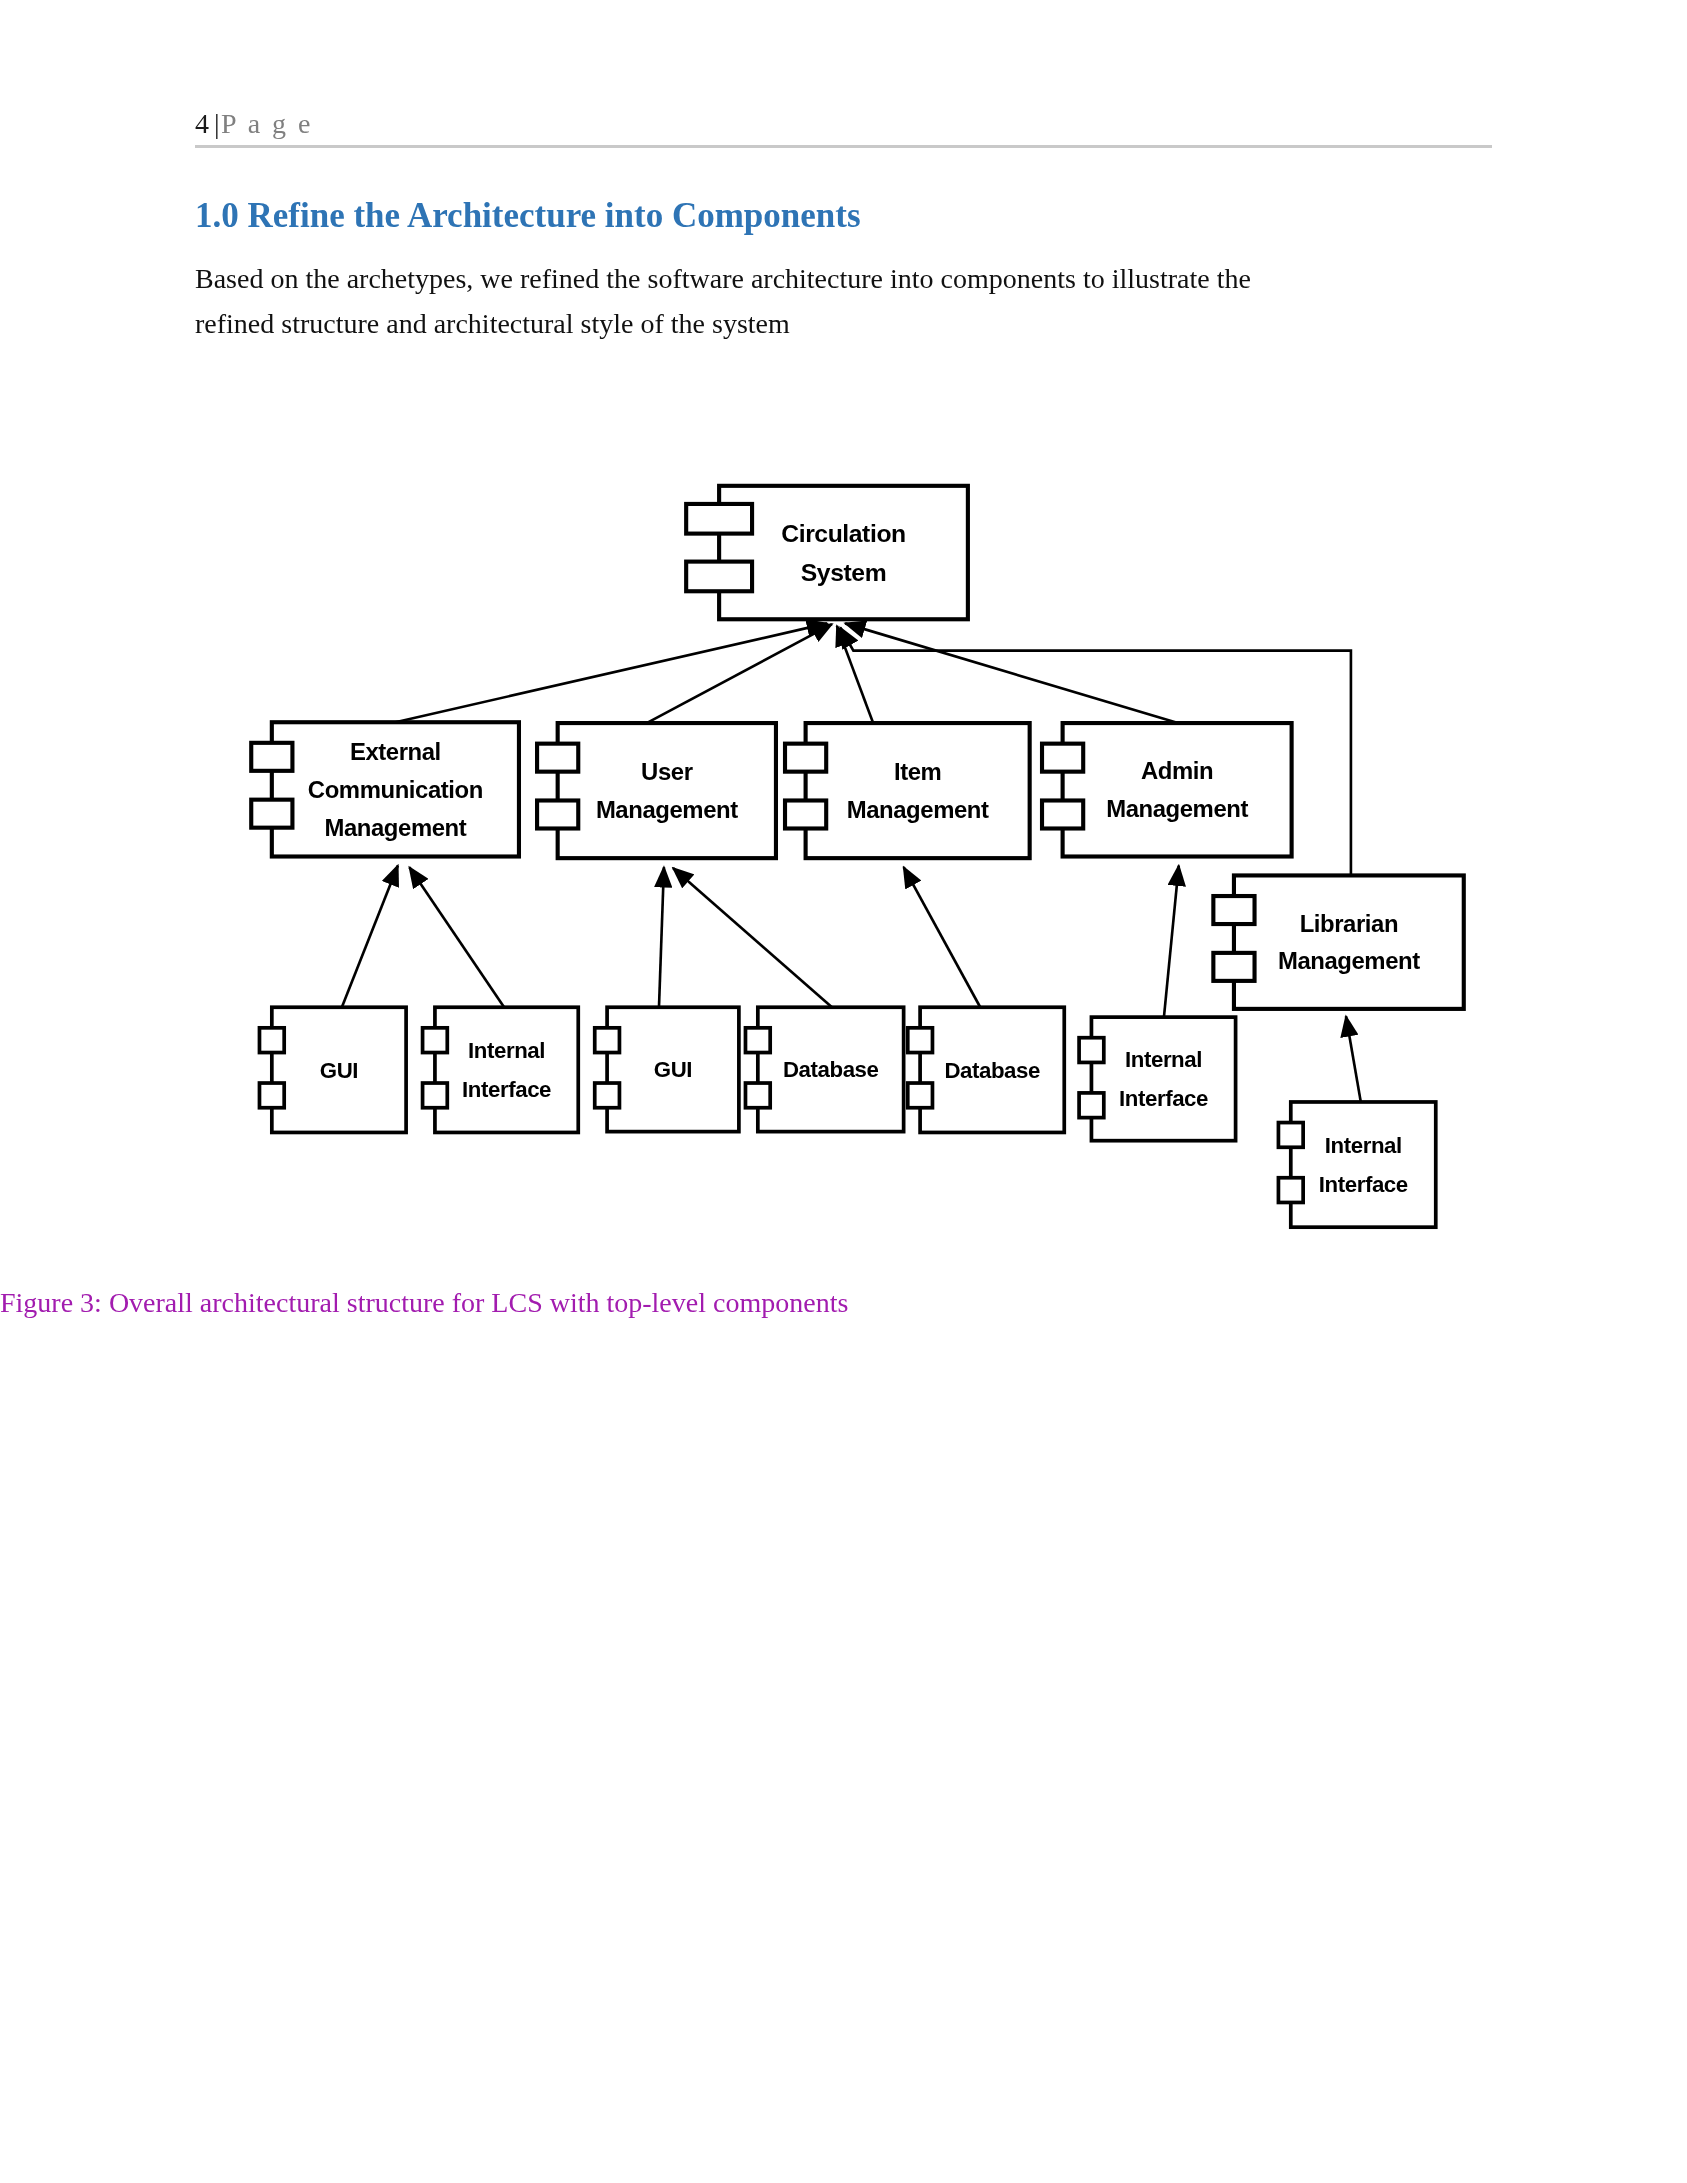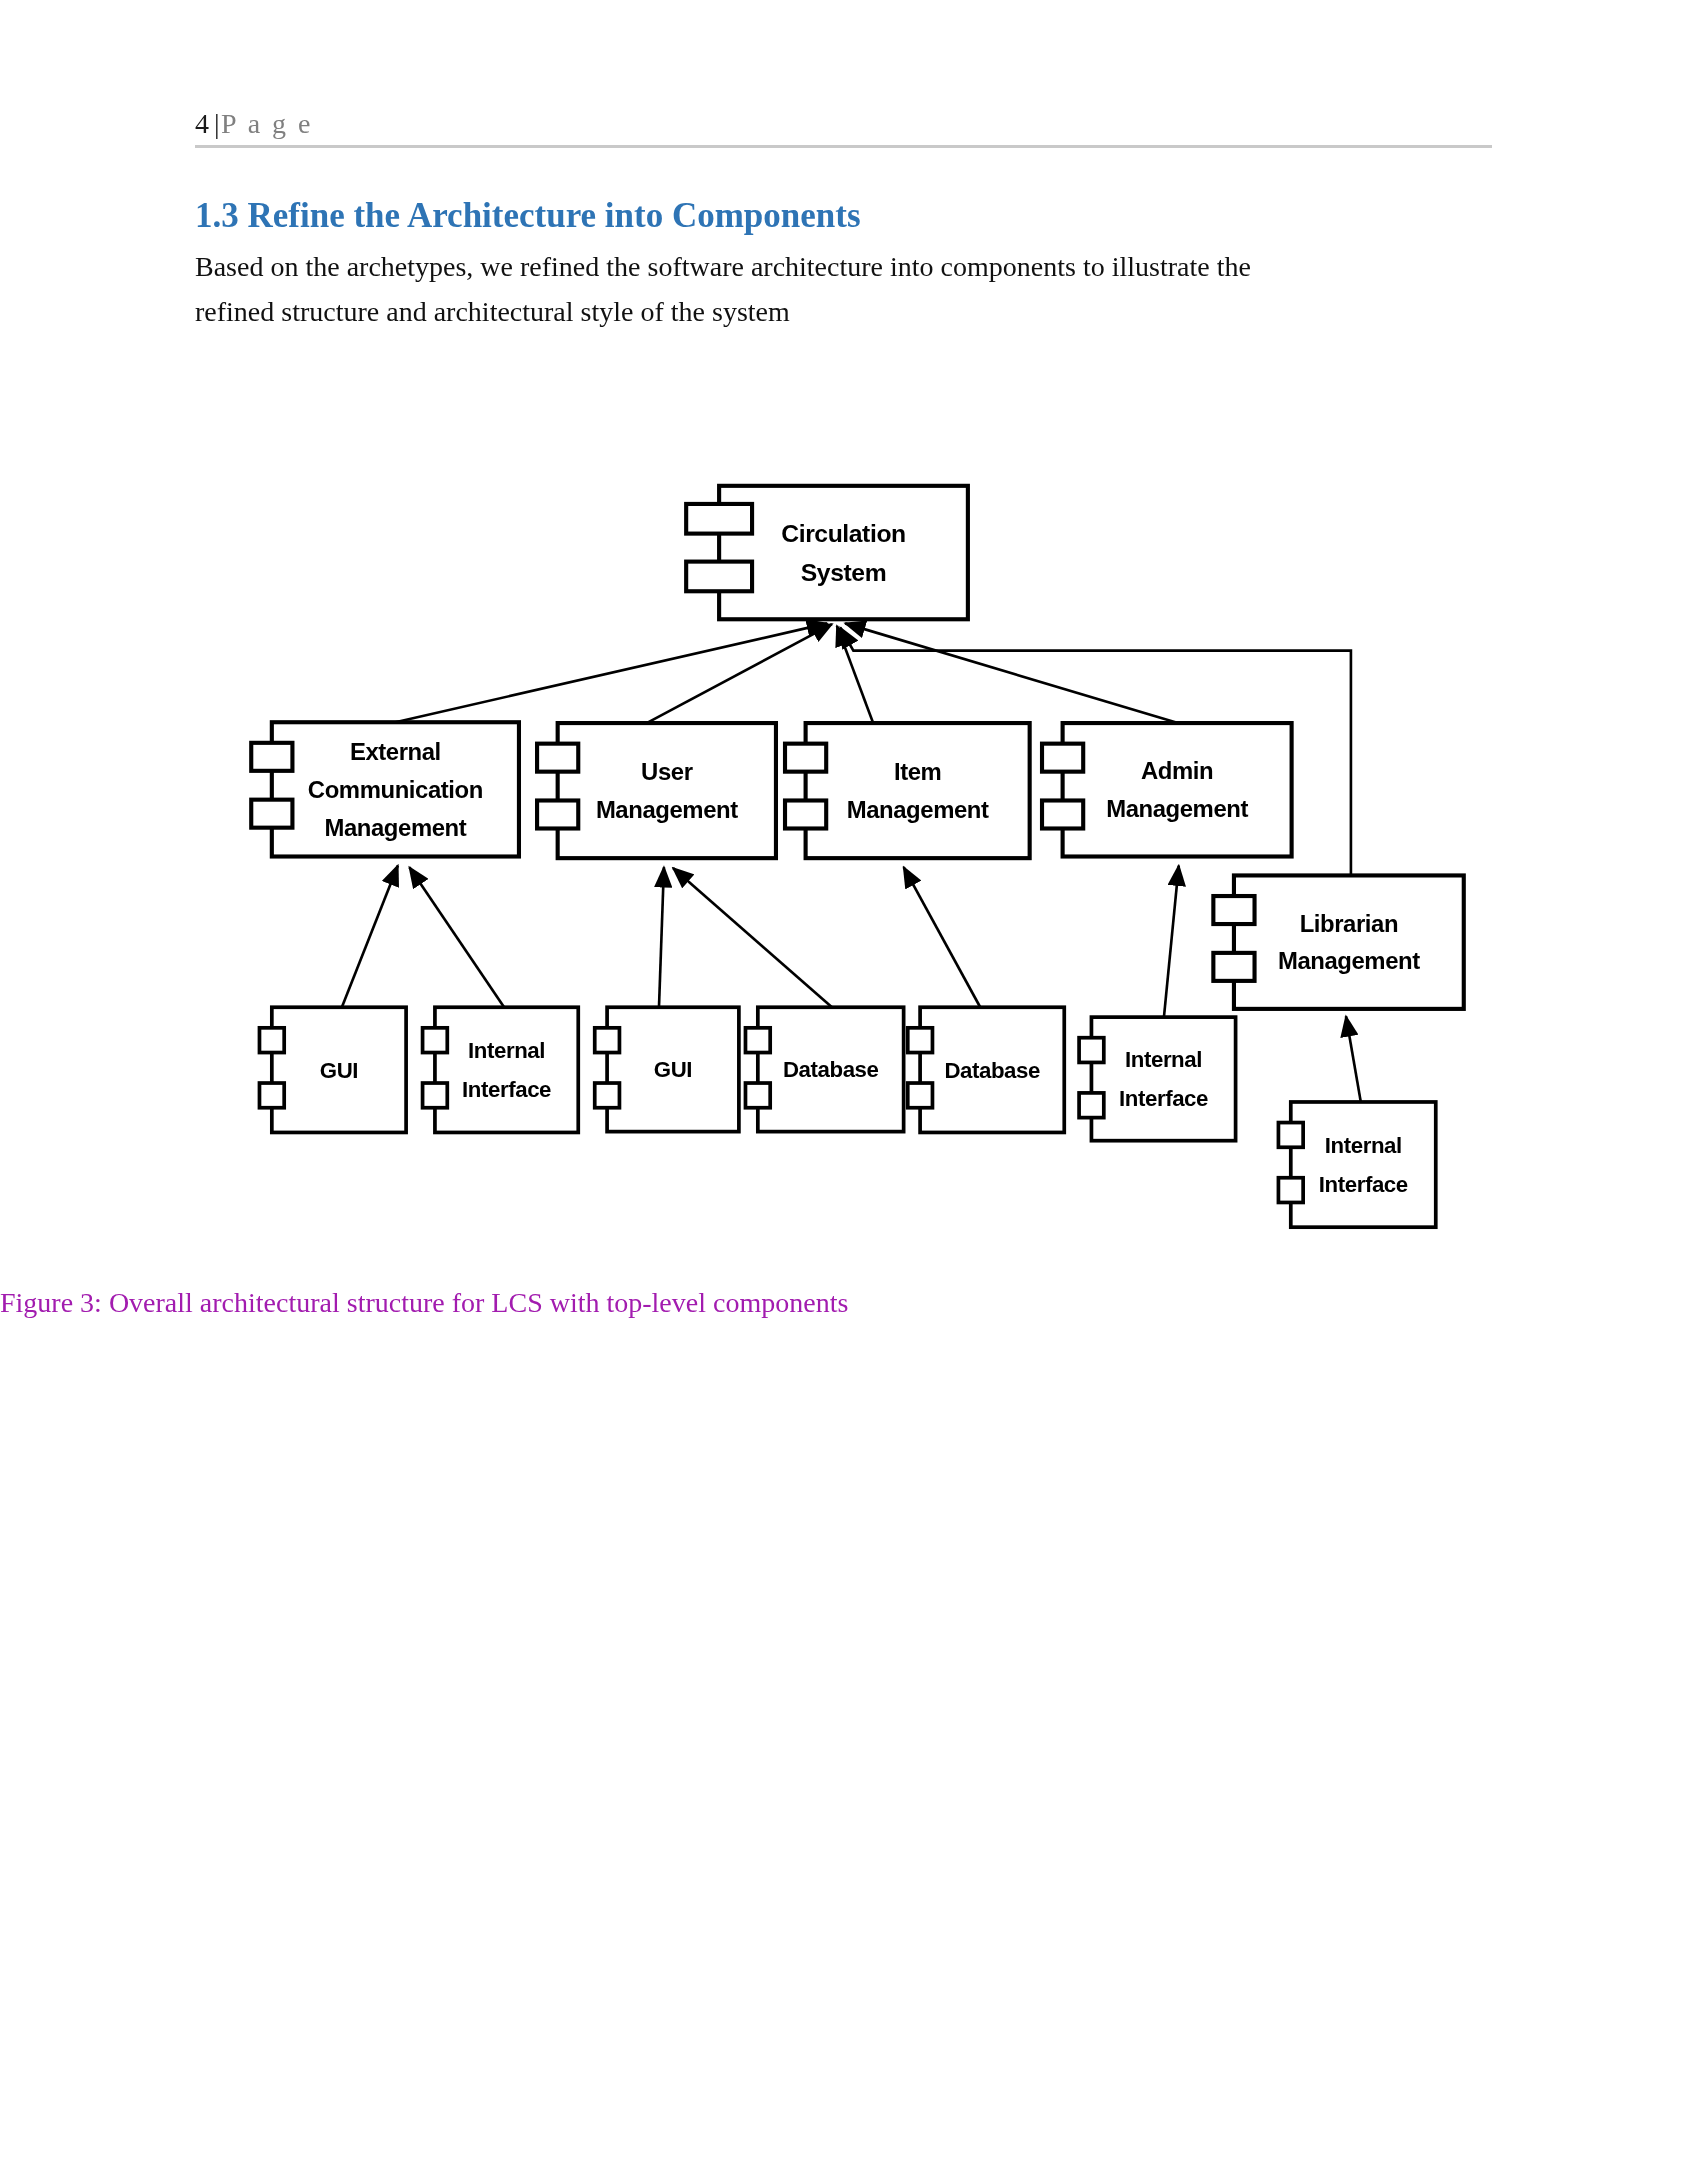--- a/index.html
+++ b/index.html
@@ -22,21 +22,21 @@
   .hdr-rule{
     position:absolute;left:195px;top:145px;width:1297px;height:2.5px;
     background:#c9c9c9;
   }
   .heading{
     position:absolute;left:195px;top:196px;margin:0;
     font-size:35px;font-weight:700;color:#2e74b5;
     white-space:nowrap;letter-spacing:0px;
   }
   .bodytext{
-    position:absolute;left:195px;top:244px;margin:0;
+    position:absolute;left:195px;top:256px;margin:0;
     font-size:28px;color:#111;
   }
   .bodytext span{display:block;line-height:45px;white-space:nowrap;}
   .diagram{
     position:absolute;left:0;top:461px;
   }
   .caption{
     position:absolute;left:0;top:1287px;width:1687px;
     text-align:left;font-size:28px;color:#a21caf;white-space:nowrap;
   }
@@ -50,21 +50,21 @@
 </head>
 <body>
 
 <div class="page">
 
   <div class="hdr">
     <span class="num">4</span><span class="sep">|</span><span class="pgword">P a g e</span>
   </div>
   <div class="hdr-rule"></div>
 
-  <h1 class="heading">1.3 Refine the Architecture into Components</h1>
+  <h1 class="heading">1.0 Refine the Architecture into Components</h1>
 
   <p class="bodytext">
     <span>Based on the archetypes, we refined the software architecture into components to illustrate the</span>
     <span>refined structure and architectural style of the system</span>
   </p>
 
   <svg class="diagram" width="1687" height="791" viewBox="0 560 2048 960" xmlns="http://www.w3.org/2000/svg">
       <defs>
         <marker id="arrw" viewBox="0 0 12 10" refX="11" refY="5" markerWidth="8.5" markerHeight="7" orient="auto-start-reverse">
           <path d="M0,0 L12,5 L0,10 z" fill="#000000"></path>

